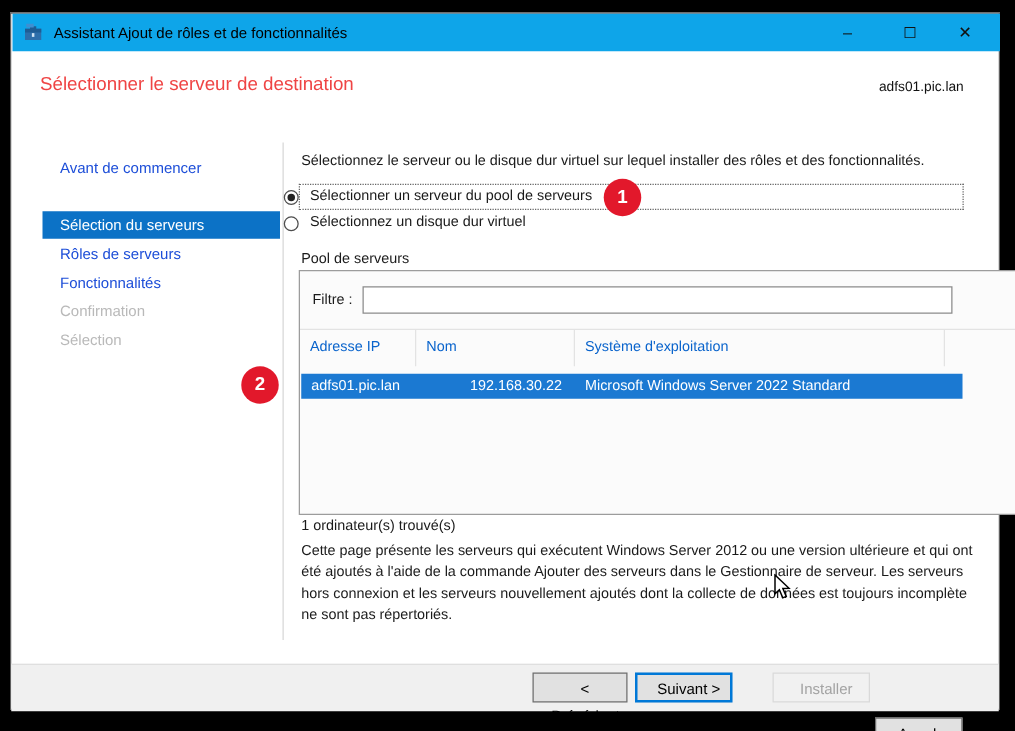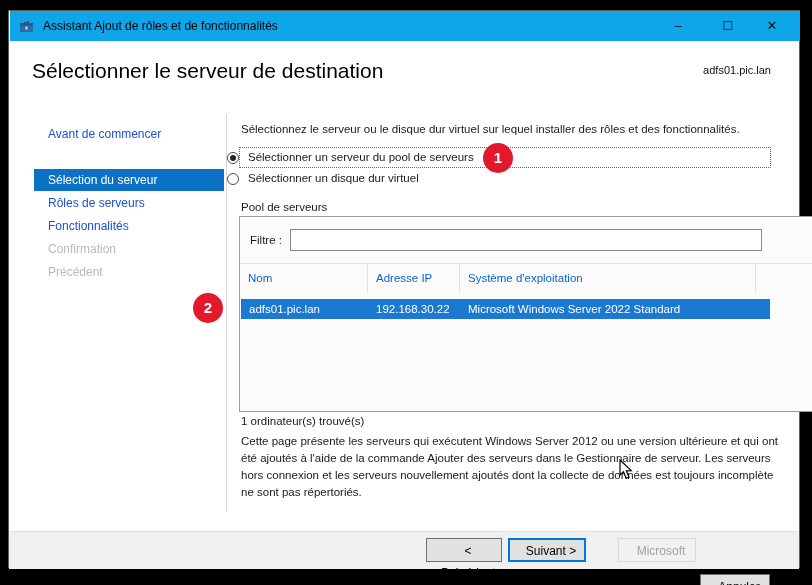--- a/index.html
+++ b/index.html
@@ -14,21 +14,21 @@
   }
   
   .titlebar{position:absolute;left:1px;top:0;width:100%;height:30px;background:#0ea5e9;}
   .app-icon{position:absolute;left:9px;top:7px;width:16px;height:16px;}
   .titlebar-title{position:absolute;left:33px;top:0;height:30px;line-height:30px;font-size:12px;color:#000;}
   .ctrl{position:absolute;top:0;width:44px;height:30px;text-align:center;line-height:30px;font-size:13px;color:#111;cursor:default;}
   .ctrl-min{left:646px;}
   .ctrl-max{left:696px;font-size:12px;}
   .ctrl-close{left:740px;}
   
-  .page-heading{position:absolute;left:23px;top:48px;font-size:21px;color:#000000;font-weight:400;}
+  .page-heading{position:absolute;left:23px;top:48px;font-size:15px;color:#ef4444;font-weight:400;}
   .context{position:absolute;right:28px;top:52px;text-align:right;line-height:15px;}
   .context .ctx-label{font-size:11px;font-weight:bold;color:#111;}
   .context .ctx-value{font-size:11px;color:#111;}
   
   .nav-item{position:absolute;left:25px;width:190px;height:22px;line-height:22px;
     padding-left:14px;font-size:12px;color:#1d4ed8;box-sizing:border-box;cursor:default;}
   .nav-item.selected{background:#0c72c6;color:#ffffff;}
   .nav-item.disabled{color:#b9b9b9;}
   .v-sep{position:absolute;left:217px;top:103px;width:1px;height:398px;background:#d8d8d8;}
   
@@ -99,62 +99,62 @@
     <span class="ctrl ctrl-max">☐</span>
     <span class="ctrl ctrl-close">✕</span>
   </div>
 
   <div class="page-heading">Sélectionner le serveur de destination</div>
   <div class="context">
     <div class="ctx-value">adfs01.pic.lan</div>
   </div>
 
   <div class="nav-item" style="top:112px;">Avant de commencer</div>
-  <div class="nav-item selected" style="top:158px;">Sélection du serveur</div>
+  <div class="nav-item selected" style="top:158px;">Sélection du serveurs</div>
   <div class="nav-item" style="top:181px;">Rôles de serveurs</div>
   <div class="nav-item" style="top:204px;">Fonctionnalités</div>
   <div class="nav-item disabled" style="top:227px;">Confirmation</div>
-  <div class="nav-item disabled" style="top:250px;">Précédent</div>
+  <div class="nav-item disabled" style="top:250px;">Sélection</div>
   <div class="v-sep"></div>
 
   <div class="intro">Sélectionnez le serveur ou le disque dur virtuel sur lequel installer des rôles et des fonctionnalités.</div>
 
   <div class="focus-rect"></div>
   <span class="radio checked radio-1"></span>
   <span class="radio-label radio-label-1">Sélectionner un serveur du pool de serveurs</span>
   <span class="radio radio-2"></span>
-  <span class="radio-label radio-label-2">Sélectionner un disque dur virtuel</span>
+  <span class="radio-label radio-label-2">Sélectionnez un disque dur virtuel</span>
 
   <div class="badge badge-1">1</div>
   <div class="badge badge-2">2</div>
 
   <div class="pool-label">Pool de serveurs</div>
 
   <div class="panel">
     <span class="filter-label">Filtre :</span>
     <input class="filter-input" type="text" value="" style="">
     <div class="thead">
+      <div class="th col-2">Adresse IP</div>
       <div class="th col-1">Nom</div>
-      <div class="th col-2">Adresse IP</div>
       <div class="th col-3">Système d'exploitation</div>
       <div class="th col-4"></div>
     </div>
     <div class="trow">
       <div class="td col-1">adfs01.pic.lan</div>
       <div class="td col-2">192.168.30.22</div>
       <div class="td col-3">Microsoft Windows Server 2022 Standard</div>
     </div>
   </div>
 
   <div class="found-text">1 ordinateur(s) trouvé(s)</div>
   <div class="description">Cette page présente les serveurs qui exécutent Windows Server 2012 ou une version ultérieure et qui ont été ajoutés à l'aide de la commande Ajouter des serveurs dans le Gestionnaire de serveur. Les serveurs hors connexion et les serveurs nouvellement ajoutés dont la collecte de données est toujours incomplète ne sont pas répertoriés.</div>
 
   <div class="footer"></div>
   <button class="btn btn-precedent">&lt; Précédent</button>
   <button class="btn btn-suivant">Suivant &gt;</button>
-  <button class="btn btn-installer" disabled="">Microsoft</button>
+  <button class="btn btn-installer" disabled="">Installer</button>
   <button class="btn btn-annuler">Annuler</button>
 
   <svg class="cursor" width="14" height="21" viewBox="0 0 14 21">
     <polygon points="1,1 1,16 4.5,12.8 7.2,19.3 10,18.1 7.3,11.8 12.2,11.6" fill="#ffffff" stroke="#000000" stroke-width="1.2"></polygon>
   </svg>
 
 </div>
 
 </body></html>

